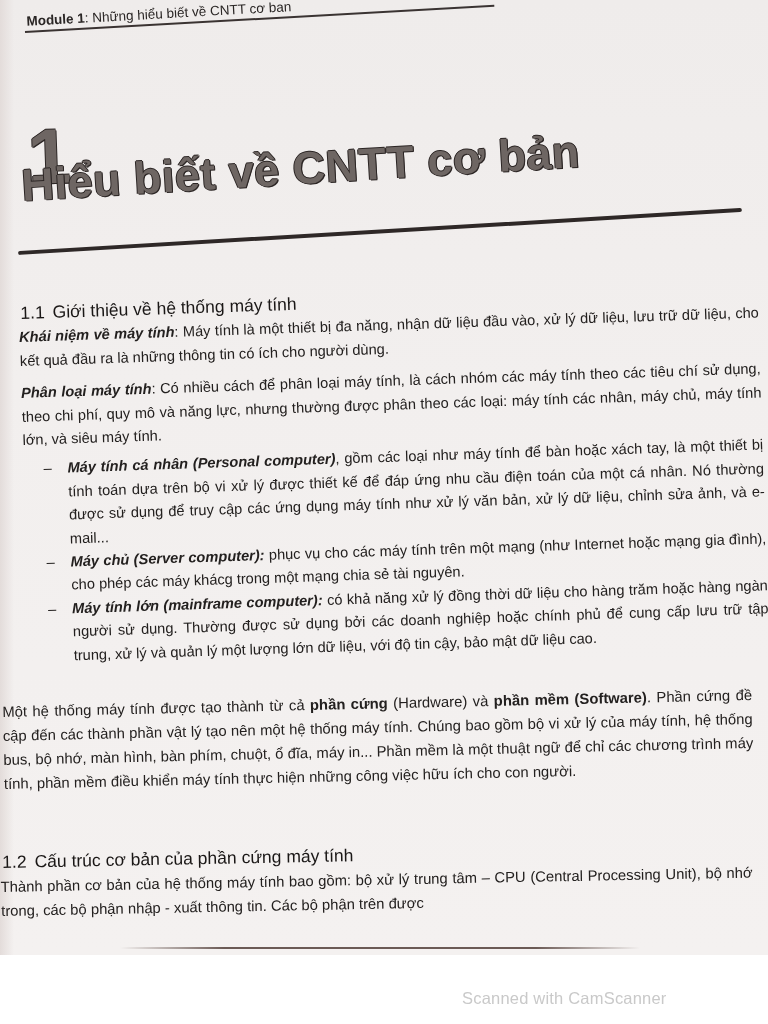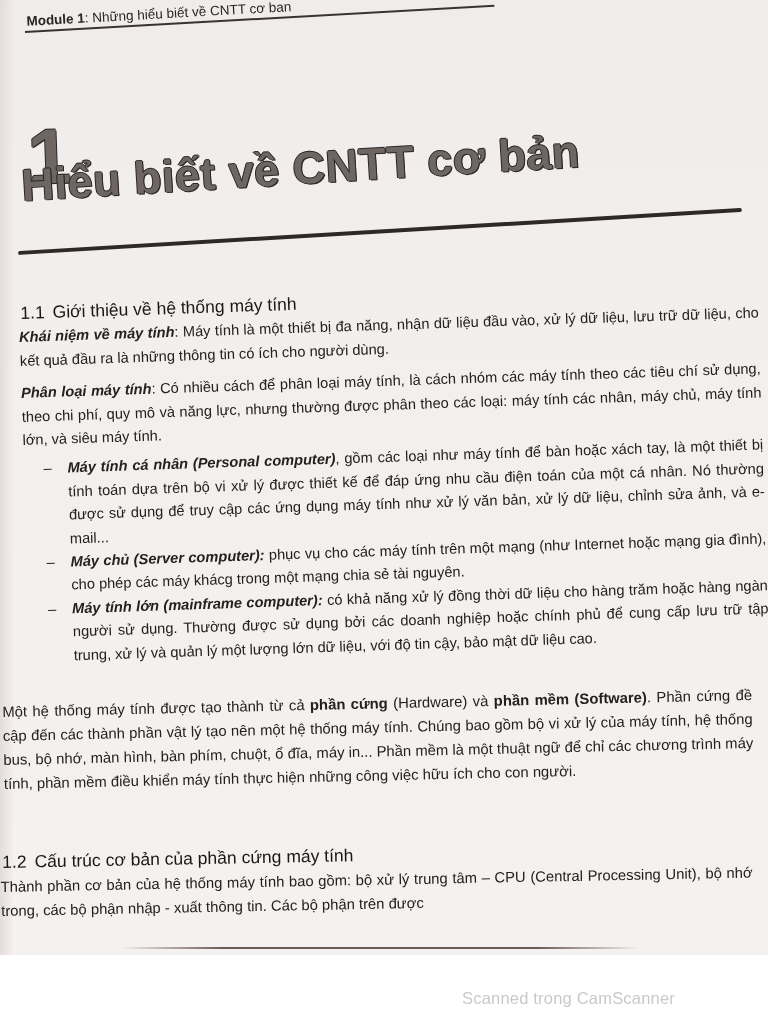--- a/index.html
+++ b/index.html
@@ -119,13 +119,13 @@
   </div>
 
   <div class="rot body-block-3">
     <div class="h2"><span class="num">1.2</span><span>Cấu trúc cơ bản của phần cứng máy tính</span></div>
     <p class="p">Thành phần cơ bản của hệ thống máy tính bao gồm: bộ xử lý trung tâm – CPU (Central Processing Unit), bộ nhớ trong, các bộ phận nhập - xuất thông tin. Các bộ phận trên được</p>
   </div>
 
   <div class="rot bottom-rule"></div>
 </div>
 
-<div class="watermark">Scanned trong CamScanner</div>
+<div class="watermark">Scanned with CamScanner</div>
 
 </body></html>

